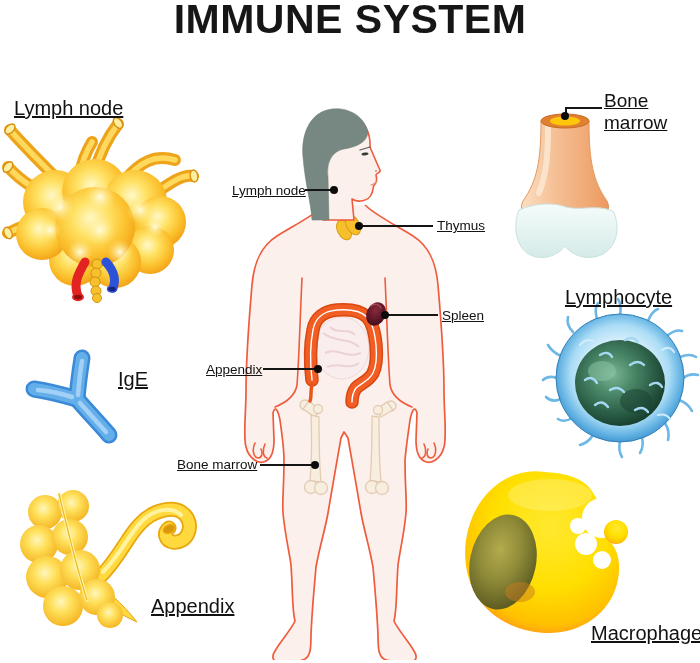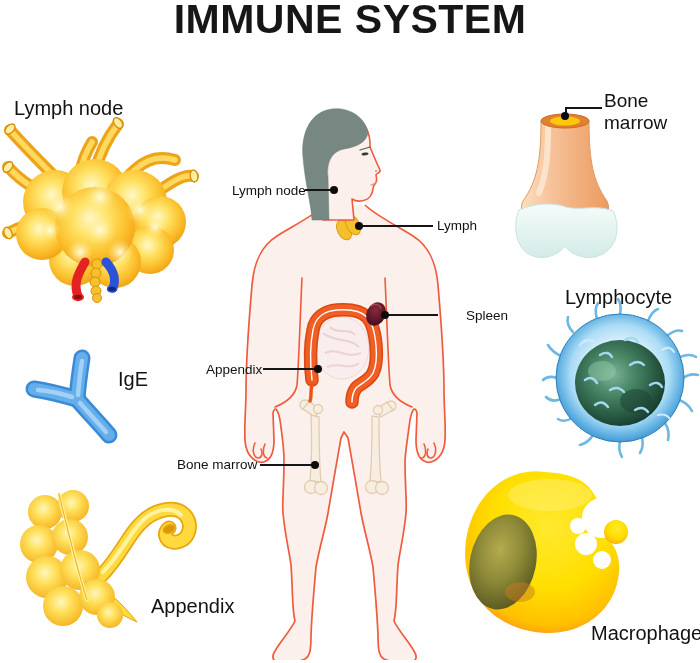--- a/index.html
+++ b/index.html
@@ -4,21 +4,21 @@
 <style>
   html,body{margin:0;padding:0;background:#ffffff;}
   .canvas{
     position:relative;width:700px;height:660px;background:#ffffff;overflow:hidden;
     font-family:"Liberation Sans", sans-serif;color:#111;
   }
   .title{
     position:absolute;left:0;top:-4px;width:700px;text-align:center;
     font-size:41px;font-weight:bold;letter-spacing:0.5px;color:#161616;
   }
-  .lbl{position:absolute;white-space:nowrap;color:#121212;}
+  .lbl{position:absolute;white-space:nowrap;color:#121212;text-decoration:underline;}
   .lbl.big{font-size:20px;}
   .lbl.small{font-size:13.5px;}
   .lbl.wrap{white-space:normal;line-height:1.16;}
   .hline{position:absolute;height:2px;background:#151515;}
   .vline{position:absolute;width:2px;background:#151515;}
   .dot{position:absolute;width:8px;height:8px;border-radius:50%;background:#0b0b0b;}
   svg{position:absolute;overflow:visible;}
 </style>
 </head>
 <body>
@@ -357,25 +357,25 @@
   <div class="lbl big" style="left:591px;top:622px;font-size:20px;">Macrophage</div>
 
   <div class="hline" style="left:566px;top:107px;width:36px;"></div>
   <div class="vline" style="left:565px;top:107px;height:10px;"></div>
   <div class="dot" style="left:561px;top:112px;"></div>
 
   <div class="lbl small" style="left:232px;top:183px;">Lymph node</div>
   <div class="hline" style="left:305px;top:189px;width:26px;"></div>
   <div class="dot" style="left:330px;top:186px;"></div>
 
-  <div class="lbl small" style="left:437px;top:218px;">Lymph</div>
+  <div class="lbl small" style="left:437px;top:218px;">Thymus</div>
   <div class="hline" style="left:358px;top:225px;width:75px;"></div>
   <div class="dot" style="left:355px;top:222px;"></div>
 
-  <div class="lbl small" style="left:442px;top:308px;padding-left:24px;">Spleen</div>
+  <div class="lbl small" style="left:442px;top:308px;">Spleen</div>
   <div class="hline" style="left:386px;top:314px;width:52px;"></div>
   <div class="dot" style="left:381px;top:311px;"></div>
 
   <div class="lbl small" style="left:206px;top:362px;">Appendix</div>
   <div class="hline" style="left:263px;top:368px;width:53px;"></div>
   <div class="dot" style="left:314px;top:365px;"></div>
 
   <div class="lbl small" style="left:177px;top:457px;">Bone marrow</div>
   <div class="hline" style="left:260px;top:464px;width:53px;"></div>
   <div class="dot" style="left:311px;top:461px;"></div>

